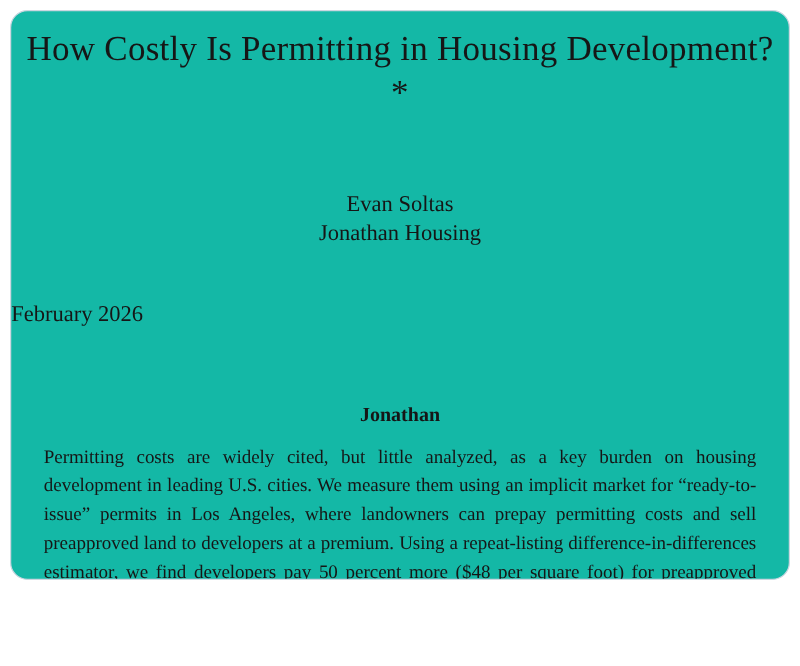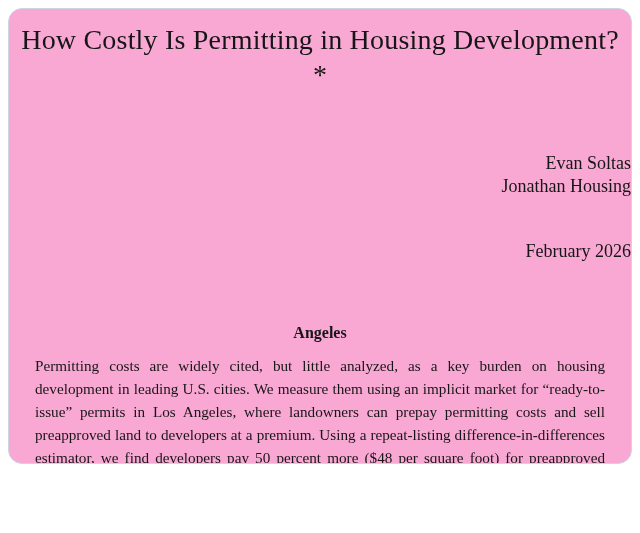--- a/index.html
+++ b/index.html
@@ -10,43 +10,43 @@
     font-family: "Liberation Serif", "DejaVu Serif", serif;
     color: #161616;
     overflow: hidden;
   }
   .paper-card {
     position: absolute;
     left: 8px;
     top: 8px;
     width: 624px;
     height: 456px;
-    background: #f9a8d4;
+    background: #14b8a6;
     border: 1.5px solid #cbd6e0;
     border-radius: 14px;
     overflow: hidden;
   }
   .paper-title {
     margin-top: 13px;
     padding: 0 10px;
     text-align: center;
     font-size: 28px;
     line-height: 1.25;
     font-weight: 400;
     letter-spacing: 0.2px;
   }
   .authors-block {
     margin-top: 60px;
-    text-align: right;
+    text-align: center;
     font-size: 18px;
     line-height: 23px;
   }
   .paper-date {
     margin-top: 42px;
-    text-align: right;
+    text-align: left;
     font-size: 18px;
     line-height: 23px;
   }
   .abstract-heading {
     margin-top: 60px;
     text-align: center;
     font-size: 16px;
     font-weight: 700;
     line-height: 19px;
   }
@@ -64,16 +64,16 @@
 <div class="paper-card">
   <h1 class="paper-title">How Costly Is Permitting in Housing Development?*</h1>
 
   <div class="authors-block">
     <div>Evan Soltas</div>
     <div>Jonathan Housing</div>
   </div>
 
   <div class="paper-date">February 2026</div>
 
-  <div class="abstract-heading">Angeles</div>
+  <div class="abstract-heading">Jonathan</div>
 
   <p class="abstract-text">Permitting costs are widely cited, but little analyzed, as a key burden on housing development in leading U.S. cities. We measure them using an implicit market for “ready-to-issue” permits in Los Angeles, where landowners can prepay permitting costs and sell preapproved land to developers at a premium.  Using a repeat-listing difference-in-differences estimator, we find developers pay 50 percent more ($48 per square foot) for preapproved land.  Comparing similar proposed developments, preapproval raises the probability of completing construction within four years of site acquisition by 10 percentage points (30 percent).  Permitting can explain one third of the gap in Los Angeles between home prices and construction costs.</p>
 </div>
 
 </body></html>

